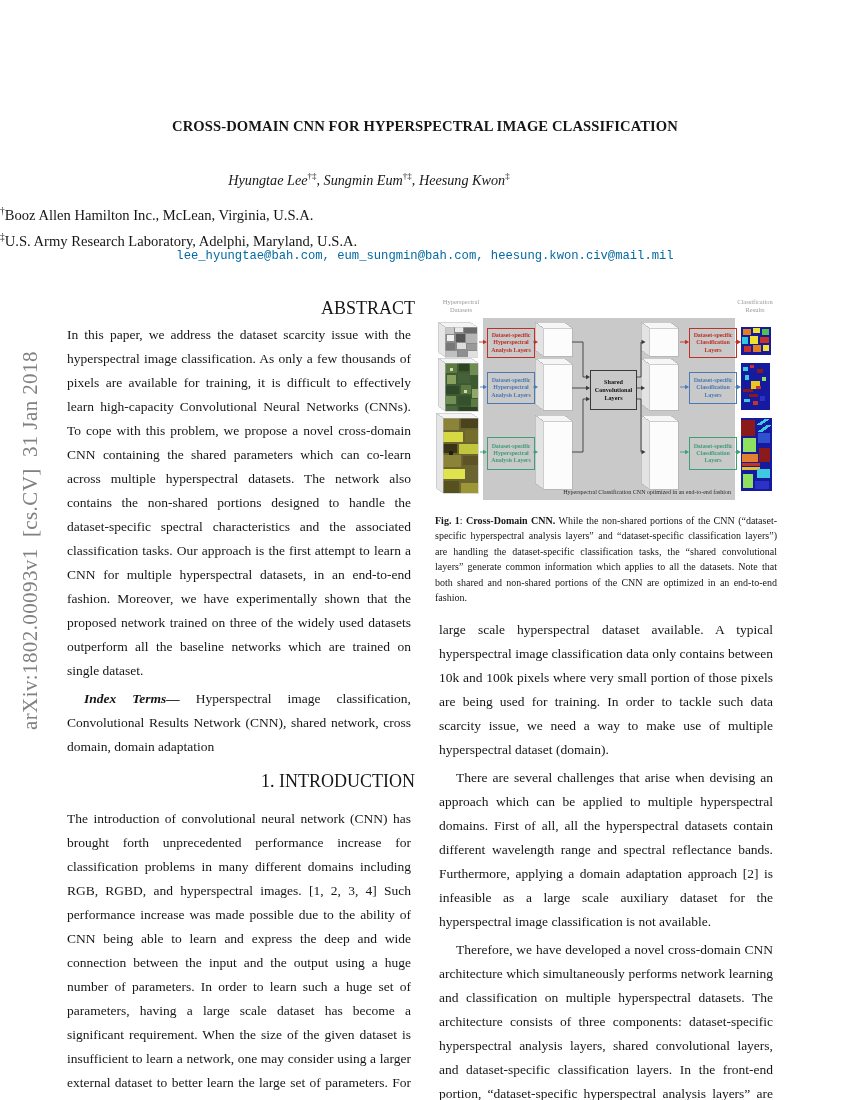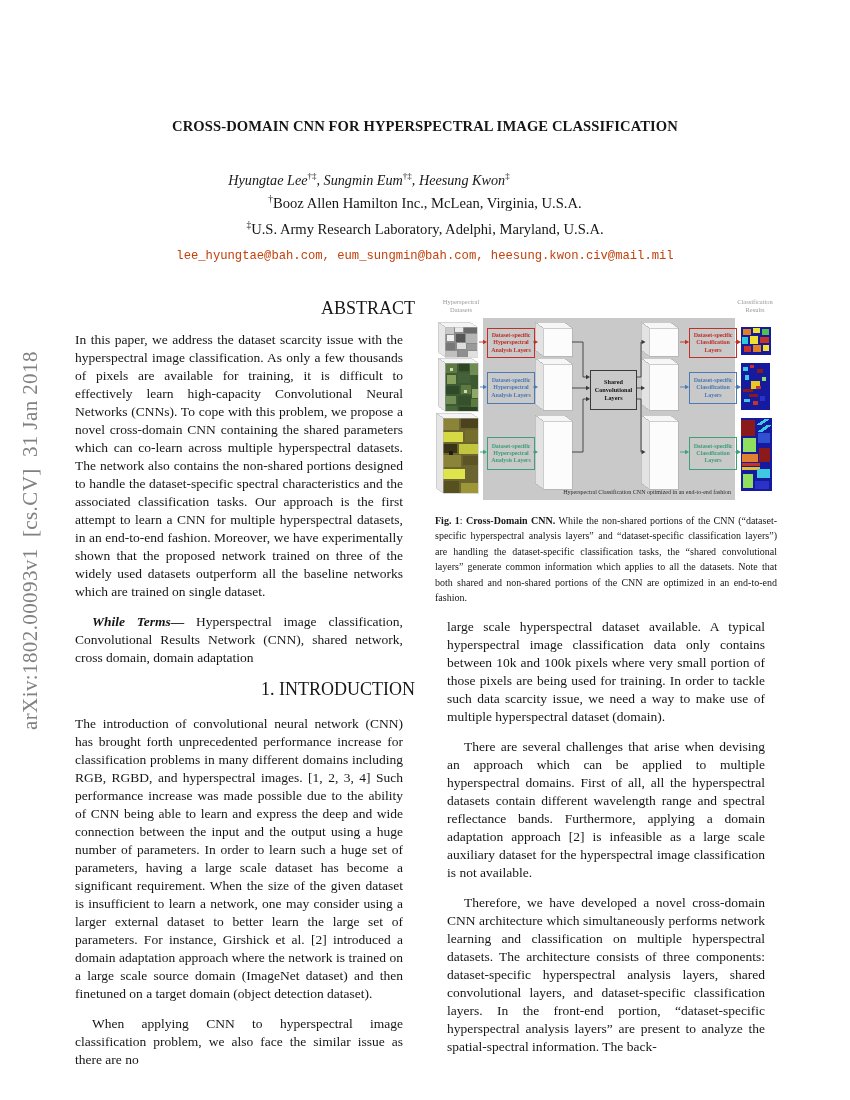--- a/index.html
+++ b/index.html
@@ -10,31 +10,31 @@
   .arxiv{position:absolute;left:18px;top:288px;height:506px;width:36px;
          writing-mode:vertical-rl;transform:rotate(180deg);
          font-size:21px;color:#818181;text-align:center;letter-spacing:0.4px;white-space:pre;}
 
   
   .title{position:absolute;top:118px;left:0;width:850px;text-align:center;
          font-weight:bold;font-size:14.6px;letter-spacing:0.1px;}
   .authors{position:absolute;top:171px;left:0;width:738px;text-align:center;
            font-style:italic;font-size:14.2px;}
   .authors sup{font-size:9px;font-style:normal;}
-  .affils{position:absolute;top:188px;left:0;width:850px;text-align:center;
+  .affils{position:absolute;top:200px;left:0;width:850px;
           font-size:14.6px;line-height:22px;}
   .affils sup{font-size:9.5px;}
   .emails{position:absolute;top:249px;left:0;width:850px;text-align:center;
-          font-family:"Liberation Mono","DejaVu Sans Mono",monospace;font-size:12.2px;color:#c2410c;}
+          font-family:"Liberation Mono","DejaVu Sans Mono",monospace;font-size:12.2px;color:#0369a1;}
 
   
   .col-left{position:absolute;left:63px;top:298px;width:352px;}
   .col-right{position:absolute;left:435px;top:293px;width:342px;}
   .sec-head{text-align:right;font-weight:normal;font-size:18px;margin:0;}
-  p.body{font-size:13.5px;line-height:18px;text-align:justify;margin:12px;}
+  p.body{font-size:13.5px;line-height:24px;text-align:justify;margin:4px;}
   .mt-abs{margin-top:14px;}
   .index-p{margin-top:15px;text-indent:17px;}
   .it-label{font-weight:bold;font-style:italic;}
   .intro-head{margin:12px 0 15px 0;}
   .indent{text-indent:17px;}
 
   
   .fig{position:relative;width:345px;height:212px;margin-bottom:8px;}
   .fig-panel{position:absolute;left:48px;top:25px;width:252px;height:182px;background:#c9c9c9;}
   .fig-art{position:absolute;left:0;top:0;width:345px;height:212px;}
@@ -73,21 +73,21 @@
   <div class="affils">
     <div><sup>†</sup><span>Booz Allen Hamilton Inc., McLean, Virginia, U.S.A.</span></div>
     <div><sup>‡</sup><span>U.S. Army Research Laboratory, Adelphi, Maryland, U.S.A.</span></div>
   </div>
 
   <div class="emails">lee_hyungtae@bah.com, eum_sungmin@bah.com, heesung.kwon.civ@mail.mil</div>
 
   <div class="col-left">
     <div class="sec-head">ABSTRACT</div>
     <p class="body mt-abs">In this paper, we address the dataset scarcity issue with the hyperspectral image classification. As only a few thousands of pixels are available for training, it is difficult to effectively learn high-capacity Convolutional Neural Networks (CNNs). To cope with this problem, we propose a novel cross-domain CNN containing the shared parameters which can co-learn across multiple hyperspectral datasets. The network also contains the non-shared portions designed to handle the dataset-specific spectral characteristics and the associated classification tasks. Our approach is the first attempt to learn a CNN for multiple hyperspectral datasets, in an end-to-end fashion. Moreover, we have experimentally shown that the proposed network trained on three of the widely used datasets outperform all the baseline networks which are trained on single dataset.</p>
-    <p class="body index-p"><span class="it-label">While Terms—</span><span> Hyperspectral image classification, Convolutional Results Network (CNN), shared network, cross domain, domain adaptation</span></p>
+    <p class="body index-p"><span class="it-label">Index Terms—</span><span> Hyperspectral image classification, Convolutional Results Network (CNN), shared network, cross domain, domain adaptation</span></p>
     <div class="sec-head intro-head">1. INTRODUCTION</div>
     <p class="body">The introduction of convolutional neural network (CNN) has brought forth unprecedented performance increase for classification problems in many different domains including RGB, RGBD, and hyperspectral images. [1, 2, 3, 4] Such performance increase was made possible due to the ability of CNN being able to learn and express the deep and wide connection between the input and the output using a huge number of parameters. In order to learn such a huge set of parameters, having a large scale dataset has become a significant requirement. When the size of the given dataset is insufficient to learn a network, one may consider using a larger external dataset to better learn the large set of parameters. For instance, Girshick et al. [2] introduced a domain adaptation approach where the network is trained on a large scale source domain (ImageNet dataset) and then finetuned on a target domain (object detection dataset).</p>
     <p class="body indent">When applying CNN to hyperspectral image classification problem, we also face the similar issue as there are no</p>
   </div>
 
   <div class="col-right">
 
     <div class="fig">
       <div class="fig-panel"></div>
 

